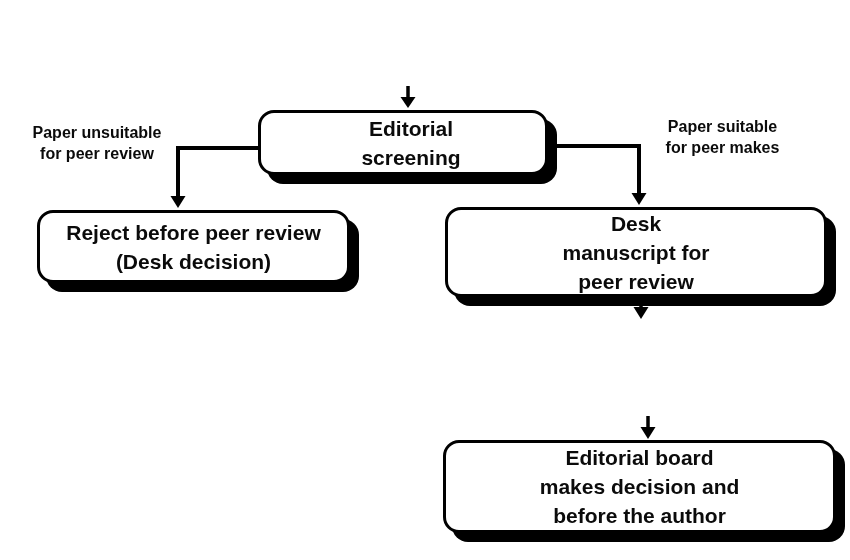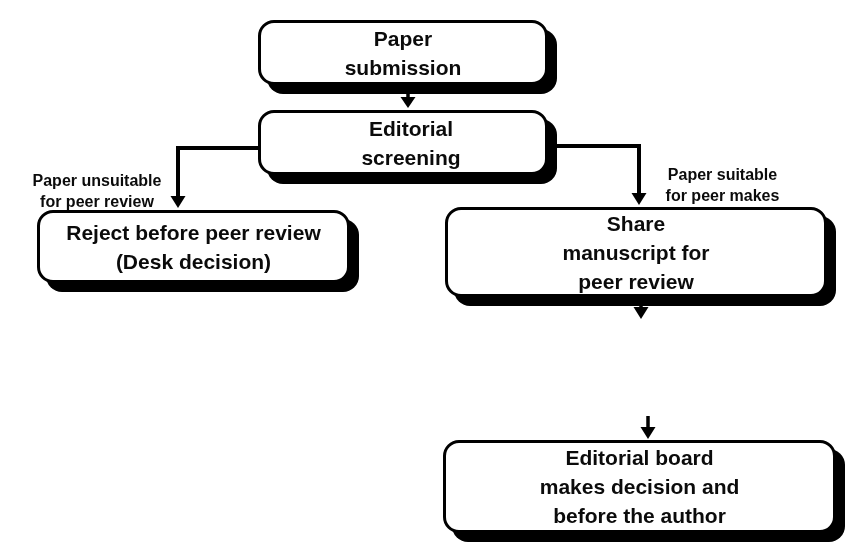--- a/index.html
+++ b/index.html
@@ -37,21 +37,20 @@
   .node .lbl { white-space: pre-line; }
   .edge-label {
     position: absolute;
     font-weight: bold;
     font-size: 16px;
     line-height: 21px;
     color: #0b0b0b;
     text-align: center;
     white-space: pre-line;
     z-index: 2;
-    margin-top: 48px;
   }
 </style>
 </head>
 <body>
 
 <div class="canvas">
 
   <svg class="edges" viewBox="0 0 850 560" xmlns="http://www.w3.org/2000/svg">
     <g>
       <path d="M408,86 V100" stroke="#000" stroke-width="3.5" fill="none"></path>
@@ -68,37 +67,33 @@
     <g>
       <path d="M641,298 V309" stroke="#000" stroke-width="3.5" fill="none"></path>
       <polygon points="641,319 633.5,307 648.5,307" fill="#000"></polygon>
     </g>
     <g>
       <path d="M648,416 V429" stroke="#000" stroke-width="3.5" fill="none"></path>
       <polygon points="648,439 640.5,427 655.5,427" fill="#000"></polygon>
     </g>
   </svg>
 
-  <div class="node" style="left:258px; top:20px; width:290px; height:65px;">
-    <span class="lbl">Paper
-submission</span>
-  </div>
 
   <div class="node" style="left:258px; top:110px; width:290px; height:65px;padding-left:16px;">
     <span class="lbl">Editorial
 screening</span>
   </div>
 
   <div class="node" style="left:37px; top:210px; width:313px; height:73px;">
     <span class="lbl">Reject before peer review
 (Desk decision)</span>
   </div>
 
   <div class="node" style="left:445px; top:207px; width:382px; height:90px;">
-    <span class="lbl">Share
+    <span class="lbl">Desk
 manuscript for
 peer review</span>
   </div>
 
 
   <div class="node" style="left:443px; top:440px; width:393px; height:93px;">
     <span class="lbl">Editorial board
 makes decision and
 before the author</span>
   </div>

